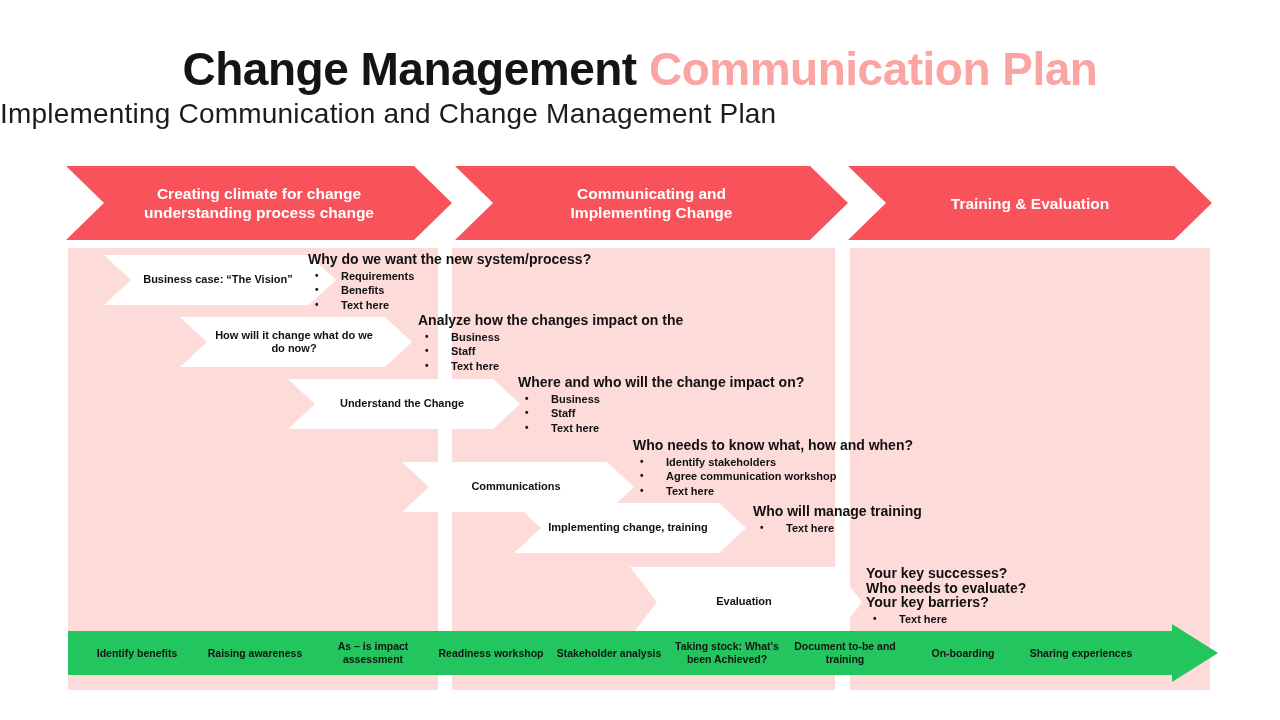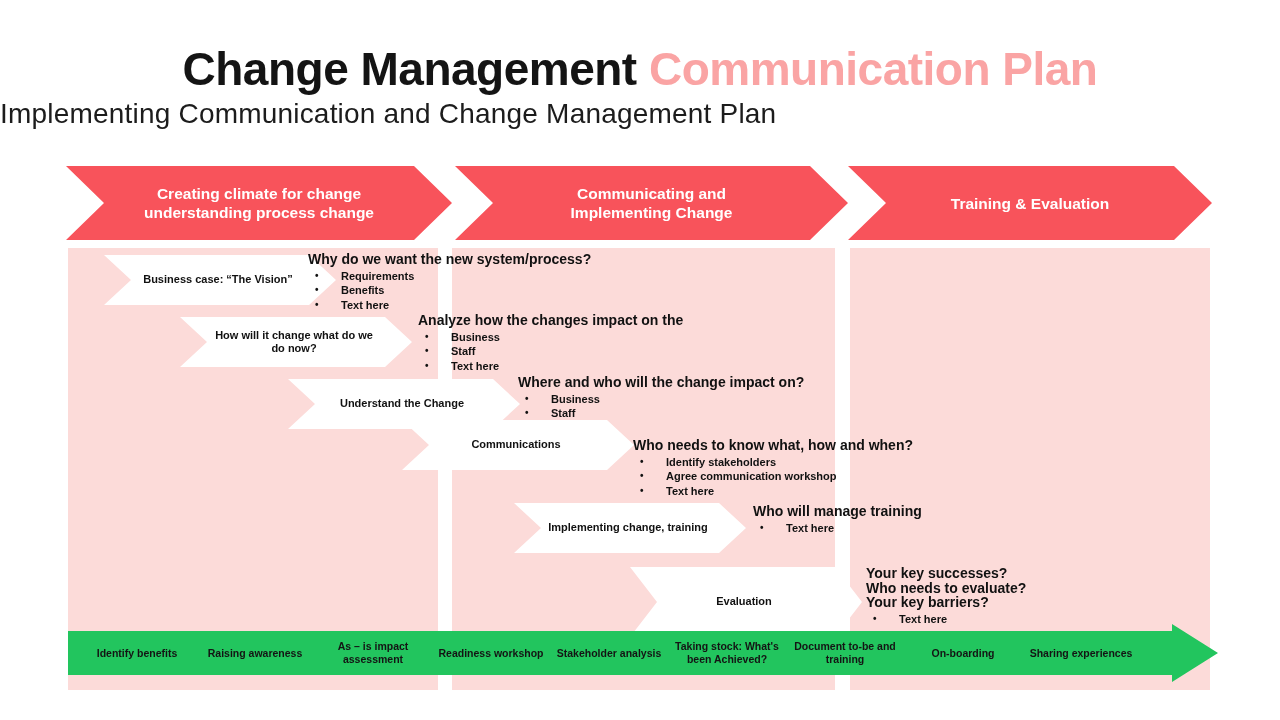--- a/index.html
+++ b/index.html
@@ -149,21 +149,21 @@
           <span class="b">•</span>
           <span>Staff</span>
         </li>
       <li>
           <span class="b">•</span>
           <span>Text here</span>
         </li>
     </ul>
   </div>
 
-  <div class="carrow" style="left:402px; top:420px;">
+  <div class="carrow" style="left:402px; top:462px;">
     <span>Communications</span>
   </div>
   <div class="ctext" style="left:633px; top:438px;">
     <div class="chead">Who needs to know what, how and when?</div>
     <ul class="cbullets">
       <li>
           <span class="b">•</span>
           <span>Identify stakeholders</span>
         </li>
       <li>

